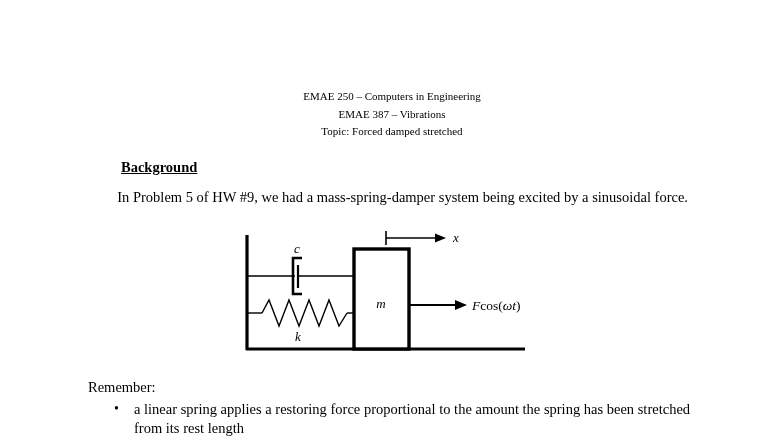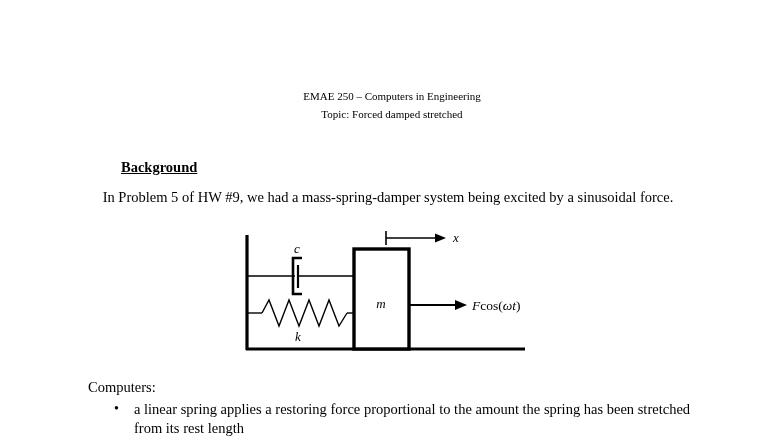--- a/index.html
+++ b/index.html
@@ -49,21 +49,21 @@
   }
 
   
   .intro {
     position: absolute;
     left: 88px;
     top: 188px;
     width: 600px;
     font-size: 14.5px;
     line-height: 18px;
-    text-align: center;
+    text-align: right;
   }
 
   
   .figure {
     position: absolute;
     left: 240px;
     top: 228px;
     width: 300px;
     height: 135px;
   }
@@ -100,20 +100,21 @@
     line-height: 18.5px;
   }
 </style>
 </head>
 <body>
 
 <div class="page">
 
   <div class="title-block">
     <span class="title-line">EMAE 250 – Computers in Engineering</span>
+    <span class="title-line">EMAE 387 – Vibrations</span>
     <span class="title-line">Topic: Forced damped stretched</span>
   </div>
 
   <div class="heading">Background</div>
 
   <div class="intro">In Problem 5 of HW #9, we had a mass-spring-damper system being excited by a sinusoidal force.</div>
 
   <div class="figure">
     <svg class="fig-svg" width="300" height="135" viewBox="0 0 300 135" xmlns="http://www.w3.org/2000/svg">
 
@@ -147,21 +148,21 @@
 
       <line x1="170" y1="77" x2="215" y2="77" stroke="#000000" stroke-width="2.0"></line>
       <polygon points="215,72 227,77 215,82" fill="#000000"></polygon>
       <text x="232" y="82" font-family="Liberation Serif, DejaVu Serif, serif" font-size="13.5" fill="#000000">
         <tspan font-style="italic">F</tspan><tspan>cos(</tspan><tspan font-style="italic">ωt</tspan><tspan>)</tspan>
       </text>
 
     </svg>
   </div>
 
-  <div class="remember">Computers:</div>
+  <div class="remember">Remember:</div>
 
   <ul class="bullet-list">
     <li class="bullet-item">
       <span class="bullet-dot">•</span>
       <span>a linear spring applies a restoring force proportional to the amount the spring has been stretched from its rest length</span>
     </li>
   </ul>
 
 </div>
 

